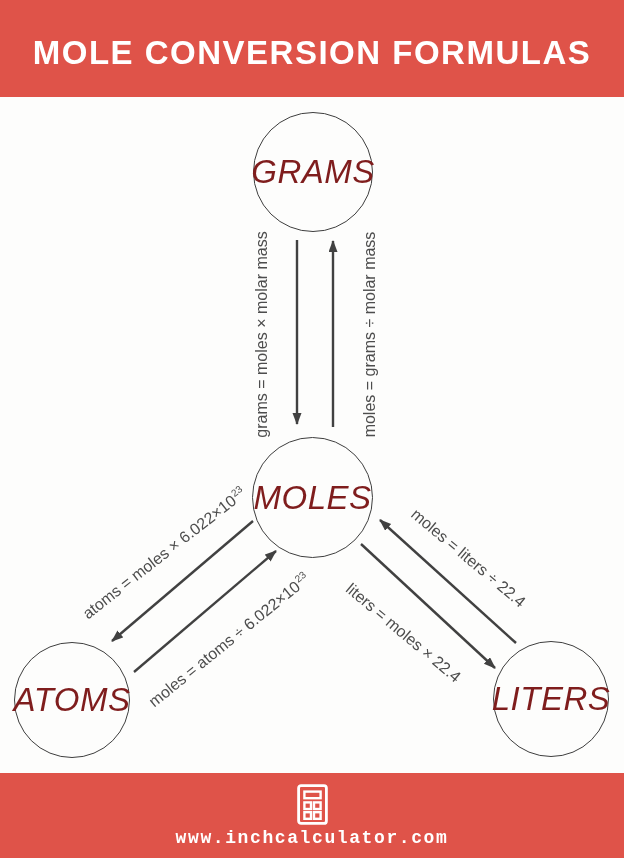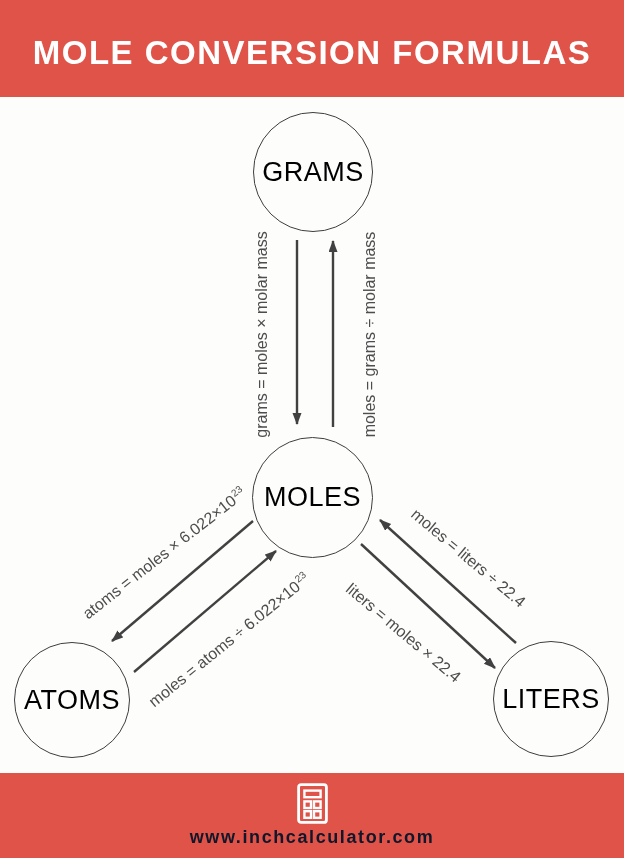--- a/index.html
+++ b/index.html
@@ -47,25 +47,26 @@
     position: absolute;
     border: 1.6px solid #3e3e3e;
     border-radius: 50%;
     background: #fdfdfc;
     display: flex;
     align-items: center;
     justify-content: center;
     box-sizing: border-box;
   }
   .node span {
-    color: #000000;
-    font-size: 27px;
+    color: #7f1d1d;
+    font-size: 33px;
     font-weight: 400;
     letter-spacing: 0.5px;
     white-space: nowrap;
+    font-style: italic;
   }
   .node.grams  { left: 253px; top: 112px; width: 120px; height: 120px; }
   .node.moles  { left: 252px; top: 437px; width: 121px; height: 121px; }
   .node.atoms  { left: 14px;  top: 642px; width: 116px; height: 116px; }
   .node.liters { left: 493px; top: 641px; width: 116px; height: 116px; text-align: right; }
 
   
   .formula {
     position: absolute;
     color: #4d4d4d;
@@ -87,25 +88,26 @@
     left: 0; top: 773px;
     width: 624px; height: 85px;
     background: #df5349;
     display: flex;
     flex-direction: column;
     align-items: center;
     justify-content: center;
     gap: 3px;
   }
   .footer .url {
-    color: #0f172a;
+    color: #ffffff;
     font-size: 18px;
     font-weight: 700;
     letter-spacing: 1.6px;
     white-space: nowrap;
+    font-family: Liberation Mono, monospace;
   }
   .footer svg { display: block; }
 </style>
 </head>
 <body>
 
 <div class="page">
 
   <header class="banner">
     <h1>MOLE CONVERSION FORMULAS</h1>

